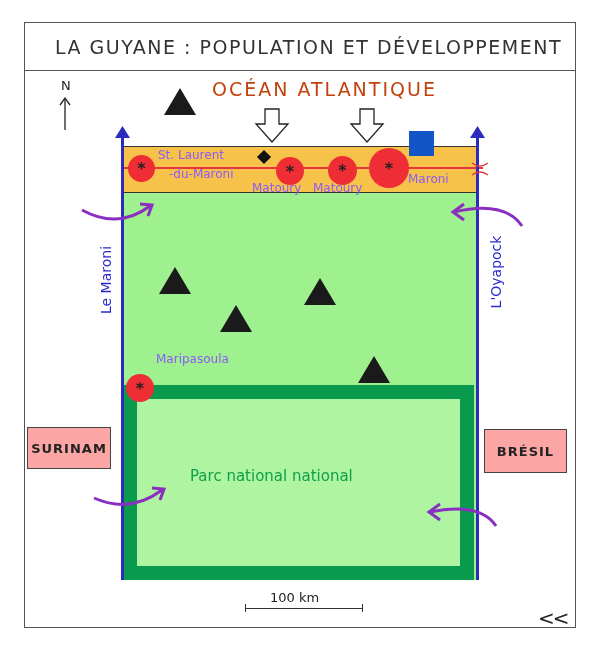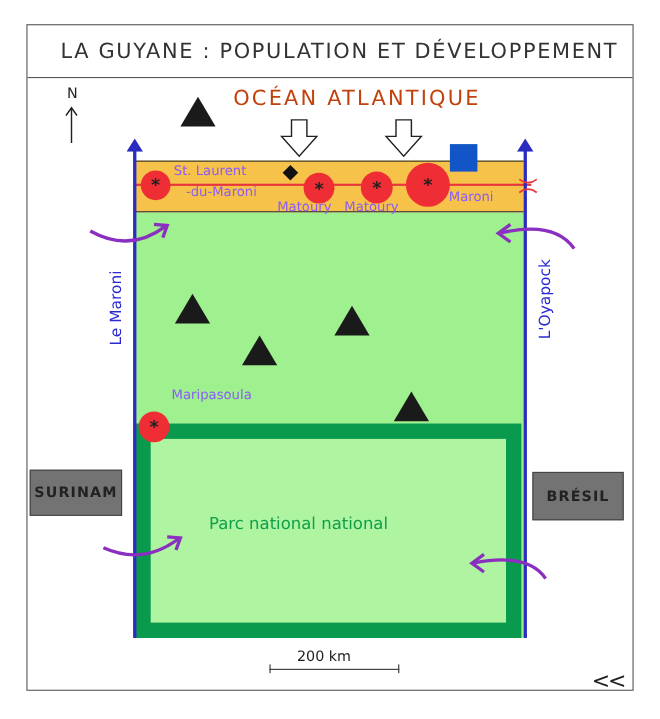--- a/index.html
+++ b/index.html
@@ -12,21 +12,21 @@
   .ocean{left:212px;top:78px;color:#c2410c;font-size:19px;letter-spacing:2px;}
   .north-n{left:61px;top:78px;font-size:13px;color:#222;}
   .coastal{left:123px;top:146px;width:353px;height:47px;background:#f6c24a;border-top:1.5px solid #333;border-bottom:1.5px solid #333;box-sizing:border-box;}
   .interior{left:123px;top:193px;width:353px;height:387px;background:#9ff08e;}
   .park{left:123px;top:385px;width:351px;height:195px;border:14px solid #0a9a4e;box-sizing:border-box;background:#aff4a0;}
   .road{left:123px;top:167px;width:360px;height:2px;background:#e8373c;}
   .river{width:3px;background:#2b2bc0;}
   .city{border-radius:50%;background:#ef2d35;display:flex;align-items:center;justify-content:center;color:#222;font-weight:bold;font-size:16px;}
   .label{font-size:12px;color:#8b5cf6;white-space:nowrap;}
   .tri{width:0;height:0;border-left:16px solid transparent;border-right:16px solid transparent;border-bottom:27px solid #1a1a1a;}
-  .country{border:1px solid #444;background:#737373;font-size:13px;font-weight:bold;color:#222;display:flex;align-items:center;justify-content:center;letter-spacing:1px;}
+  .country{border:1px solid #444;background:#fca5a5;font-size:13px;font-weight:bold;color:#222;display:flex;align-items:center;justify-content:center;letter-spacing:1px;}
   .park-label{left:190px;top:467px;color:#10a04a;font-size:15px;}
   .vert{font-size:14px;color:#2a2ad0;transform:rotate(-90deg);transform-origin:center;white-space:nowrap;}
   .scale-label{left:270px;top:590px;font-size:13px;color:#222;}
   .scale-bar{left:245px;top:608px;width:118px;height:1px;background:#333;}
   .scale-tick{width:1px;height:8px;background:#333;top:604px;}
   .page-nav{left:538px;top:606px;font-size:20px;color:#222;letter-spacing:-2px;}
   .square{left:409px;top:131px;width:25px;height:25px;background:#1155c6;}
   .diamond{left:259px;top:152px;width:10px;height:10px;background:#111;transform:rotate(45deg);}
 </style>
 </head>
@@ -116,18 +116,18 @@
 </svg>
 
 <div class="abs vert hand" style="left:68px;top:270px;width:80px;height:20px;text-align:center">Le Maroni</div>
 <div class="abs vert hand" style="left:458px;top:262px;width:80px;height:20px;text-align:center">L'Oyapock</div>
 
 <div class="abs country" style="left:27px;top:427px;width:82px;height:40px">SURINAM</div>
 <div class="abs country" style="left:484px;top:429px;width:81px;height:42px">BRÉSIL</div>
 
 <span class="abs park-label hand">Parc national national</span>
 
-<span class="abs scale-label">200 km</span>
+<span class="abs scale-label">100 km</span>
 <div class="abs scale-bar"></div>
 <div class="abs scale-tick" style="left:245px"></div>
 <div class="abs scale-tick" style="left:362px"></div>
 
 <span class="abs page-nav">&lt;&lt;</span>
 
 </body></html>

